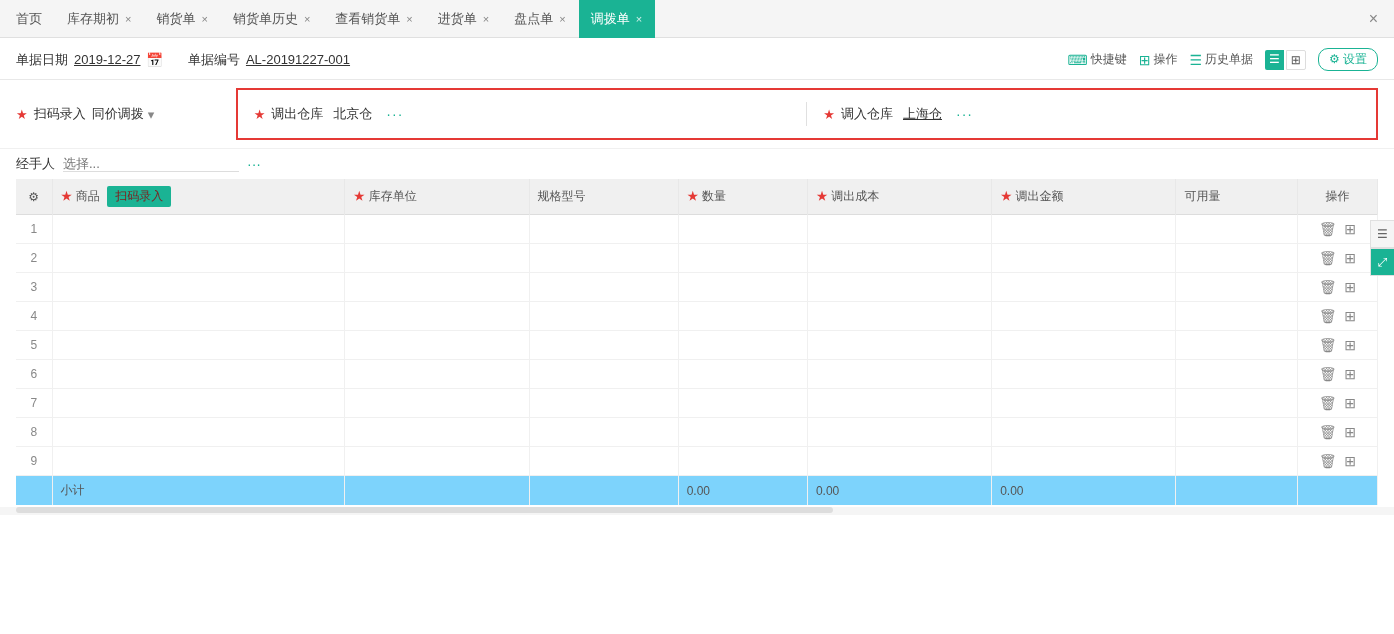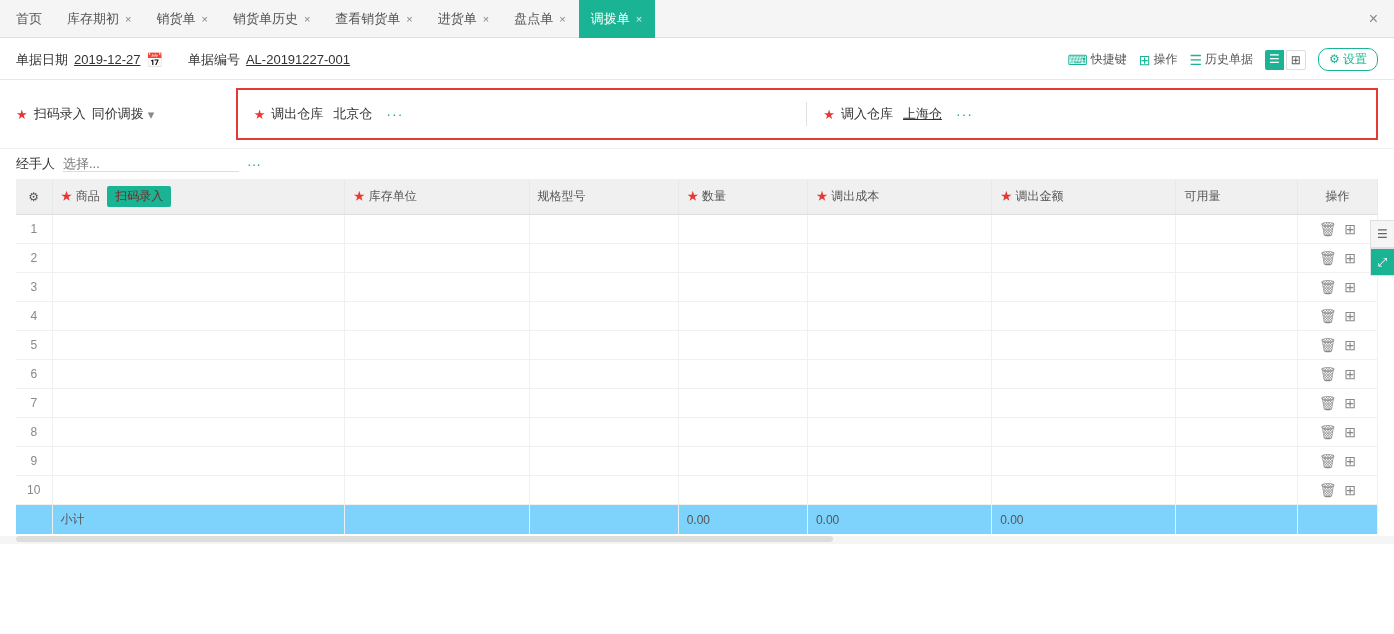--- a/index.html
+++ b/index.html
@@ -497,34 +497,20 @@
       <td></td>
       <td></td>
       <td></td>
       <td class="ops-cell">
         <span class="op-icon">🗑</span>
         <span class="op-icon">⊞</span>
       </td>
     </tr>
           <tr>
       <td class="row-num">9</td>
-      <td></td>
-      <td></td>
-      <td></td>
-      <td></td>
-      <td></td>
-      <td></td>
-      <td></td>
-      <td class="ops-cell">
-        <span class="op-icon">🗑</span>
-        <span class="op-icon">⊞</span>
-      </td>
-    </tr>
-          <tr>
-      <td class="row-num">10</td>
       <td></td>
       <td></td>
       <td></td>
       <td></td>
       <td></td>
       <td></td>
       <td></td>
       <td class="ops-cell">
         <span class="op-icon">🗑</span>
         <span class="op-icon">⊞</span>

